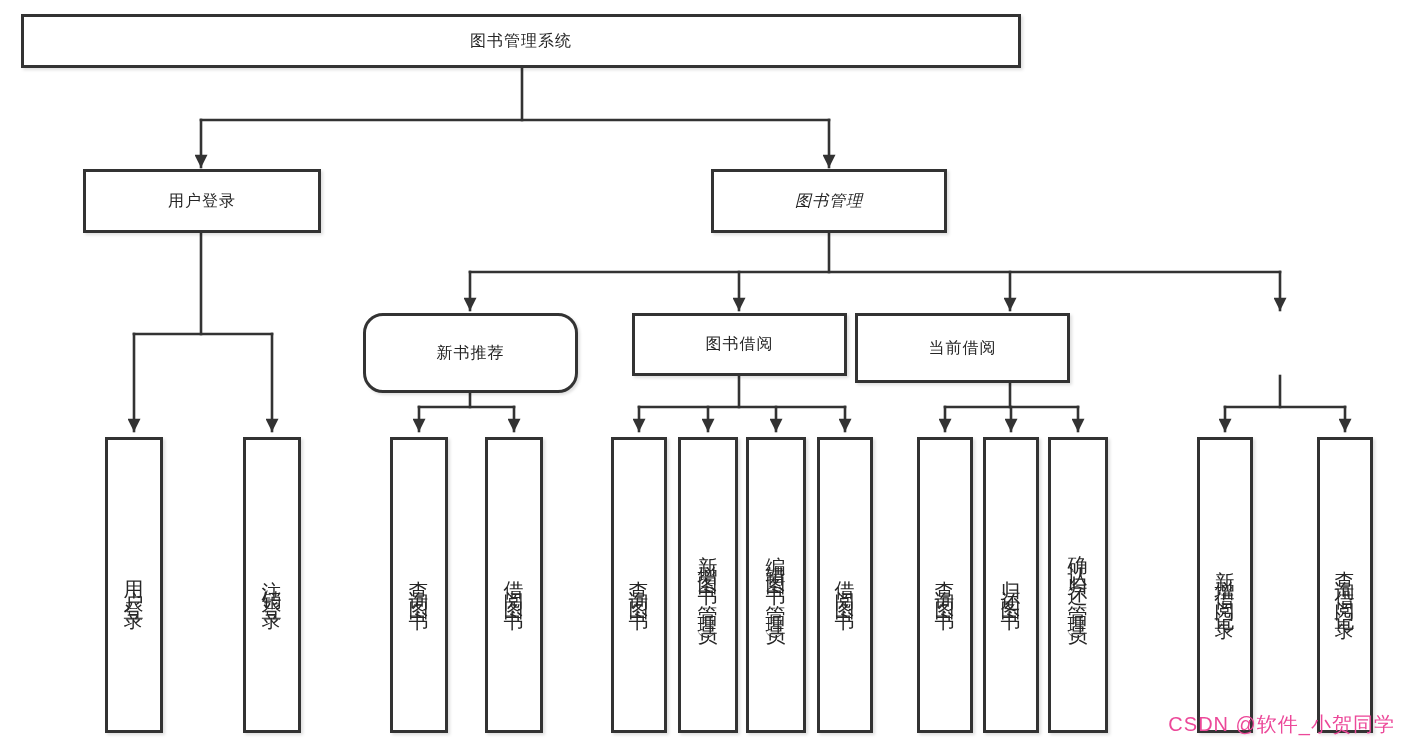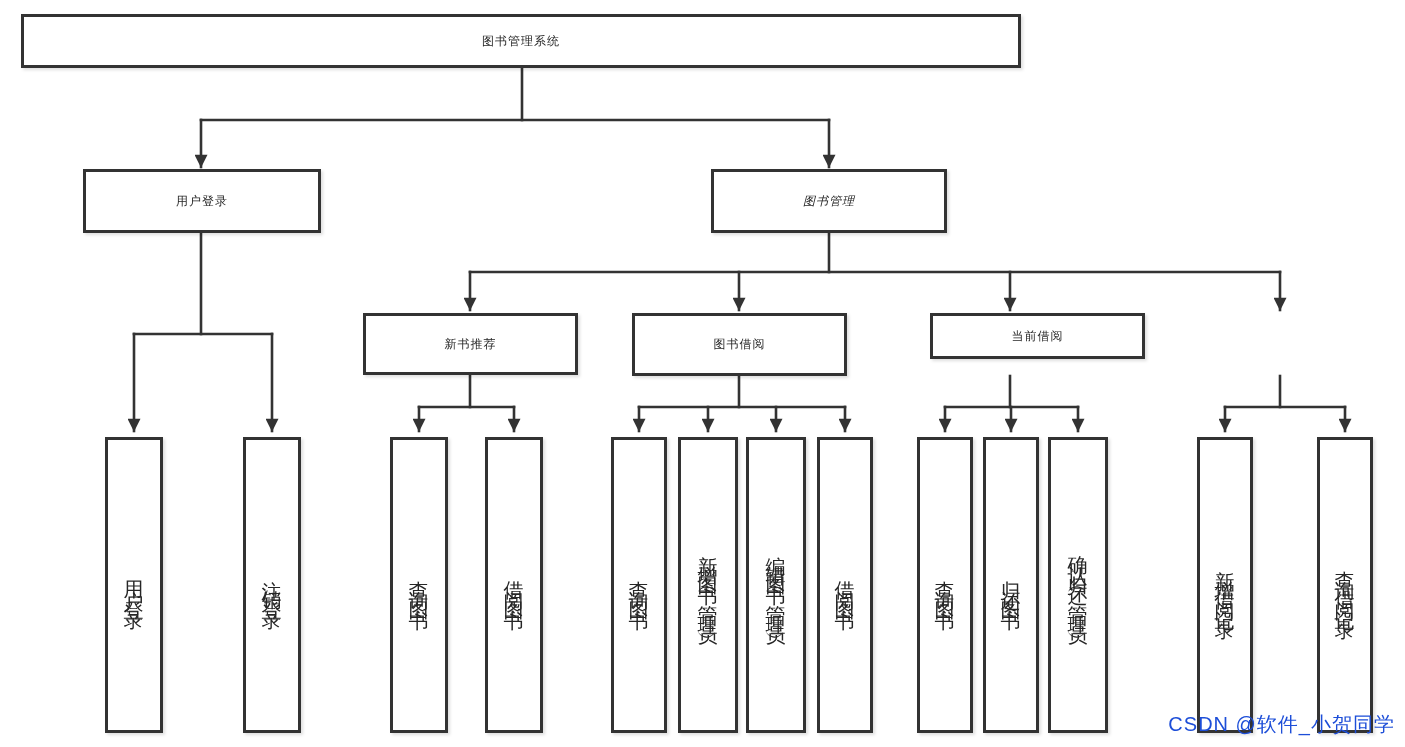--- a/index.html
+++ b/index.html
@@ -5,35 +5,35 @@
   html,body{margin:0;padding:0;background:#ffffff;}
   #stage{
     position:relative;width:1405px;height:747px;background:#ffffff;
     font-family:"Liberation Sans","DejaVu Sans",sans-serif;color:#262626;
     overflow:hidden;
   }
   #wires{position:absolute;left:0;top:0;width:1405px;height:747px;}
   .node{
     position:absolute;box-sizing:border-box;background:#ffffff;
     border:3px solid #333333;display:flex;align-items:center;justify-content:center;
-    font-size:12px;letter-spacing:1px;box-shadow:2px 2px 3px rgba(0,0,0,0.13);
+    font-size:16px;letter-spacing:1px;box-shadow:2px 2px 3px rgba(0,0,0,0.13);
     z-index:2;
   }
   .vnode{
     position:absolute;box-sizing:border-box;background:#ffffff;
     border:3px solid #333333;display:flex;align-items:center;justify-content:center;
     box-shadow:2px 2px 3px rgba(0,0,0,0.13);z-index:2;
   }
   .vnode span{
     writing-mode:vertical-rl;text-orientation:mixed;
     font-size:20px;letter-spacing:10px;line-height:1;white-space:nowrap;
   }
   #watermark{
     position:absolute;right:10px;top:711px;z-index:3;
-    font-size:20px;color:#1d4ed8;letter-spacing:1px;white-space:nowrap;
+    font-size:20px;color:#ec4899;letter-spacing:1px;white-space:nowrap;
   }
 </style>
 </head>
 <body>
 
 <div id="stage">
 
   <svg id="wires" viewBox="0 0 1405 747" xmlns="http://www.w3.org/2000/svg">
     <defs>
       <marker id="arrow" viewBox="0 0 10 10" refX="9.5" refY="5" markerUnits="userSpaceOnUse" markerWidth="21" markerHeight="13" orient="auto">
@@ -82,23 +82,23 @@
       <path d="M1225,407 V431" marker-end="url(#arrow)"></path>
       <path d="M1345,407 V431" marker-end="url(#arrow)"></path>
     </g>
   </svg>
 
   <div class="node" style="left:21px;top:14px;width:1000px;height:54px;">图书管理系统</div>
 
   <div class="node" style="left:83px;top:169px;width:238px;height:64px;">用户登录</div>
   <div class="node" style="left:711px;top:169px;width:236px;height:64px;font-style:italic;">图书管理</div>
 
-  <div class="node" style="left:363px;top:313px;width:215px;height:62px;">新书推荐</div>
+  <div class="node" style="left:363px;top:313px;width:215px;height:80px;border-radius:20px;">新书推荐</div>
   <div class="node" style="left:632px;top:313px;width:215px;height:63px;text-align:center;">图书借阅</div>
-  <div class="node" style="left:930px;top:313px;width:215px;height:46px;">当前借阅</div>
+  <div class="node" style="left:855px;top:313px;width:215px;height:70px;">当前借阅</div>
 
   <div class="vnode" style="left:105px;top:437px;width:58px;height:296px;">
     <span>用户登录</span>
   </div>
   <div class="vnode" style="left:243px;top:437px;width:58px;height:296px;">
     <span>注销登录</span>
   </div>
 
   <div class="vnode" style="left:390px;top:437px;width:58px;height:296px;">
     <span>查询图书</span>

